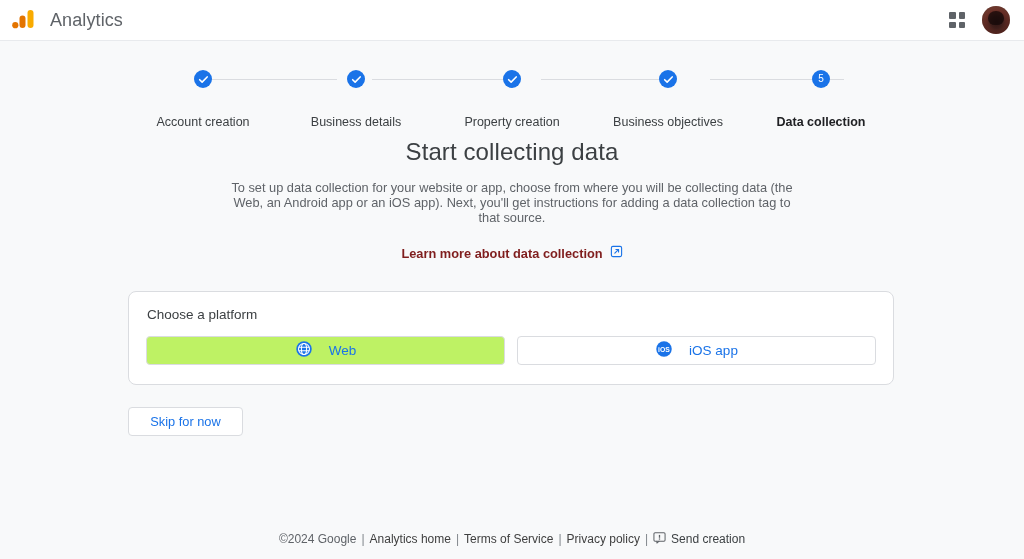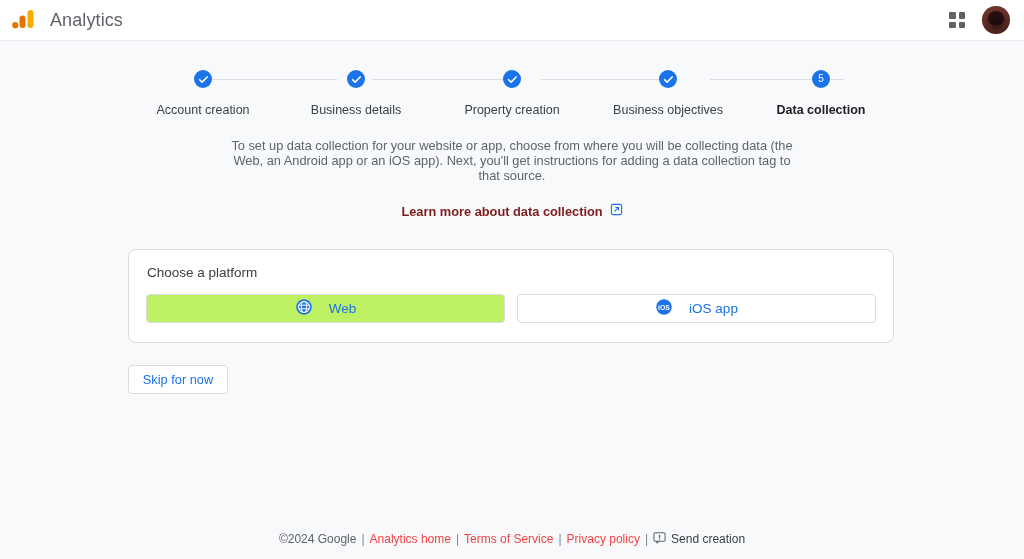--- a/index.html
+++ b/index.html
@@ -119,21 +119,21 @@
     display: flex;
     align-items: center;
     justify-content: center;
     color: #fff;
     font-size: 10px;
     line-height: 1;
     position: relative;
   }
   .step-dot svg { display: block; }
   .step-label {
-    margin-top: 15px;
+    margin-top: 27px;
     font-size: 12.5px;
     color: #3c4043;
     white-space: nowrap;
   }
   .step.current .step-label {
     font-weight: bold;
     color: #202124;
   }
   .connector {
     position: absolute;
@@ -218,21 +218,21 @@
   .platform-label {
     font-size: 13.5px;
     color: #1a73e8;
   }
   .platform-icon { display: block; flex: 0 0 auto; }
 
   
   .skip-btn {
     display: block;
     margin: 22px 0 0 128px;
-    width: 100px;
+    width: 115px;
     height: 29px;
     background: #ffffff;
     border: 1px solid #dadce0;
     border-radius: 4px;
     color: #1a73e8;
     font-size: 12.8px;
     font-family: "Liberation Sans", sans-serif;
     cursor: pointer;
     padding: 0;
   }
@@ -244,21 +244,21 @@
     right: 0;
     bottom: 12px;
     display: flex;
     align-items: center;
     justify-content: center;
     gap: 5px;
     font-size: 12px;
     color: #5f6368;
   }
   .footer a {
-    color: #ef4444;
+    color: #404040;
     text-decoration: none;
     cursor: pointer;
   }
   .footer .sep { color: #80868b; }
   .feedback {
     display: flex;
     align-items: center;
     gap: 5px;
     cursor: pointer;
     color: #3c4043;
@@ -336,20 +336,21 @@
 
     <div class="step current">
       <span class="step-dot">5</span>
       <span class="step-label">Data collection</span>
     </div>
 
   </div>
 </div>
 
 <div class="main">
+  <h1 class="page-title">Start collecting data</h1>
   <p class="page-desc">To set up data collection for your website or app, choose from where you will be collecting data (the Web, an Android app or an iOS app). Next, you'll get instructions for adding a data collection tag to that source.</p>
 
   <div class="learn-more-wrap">
     <a class="learn-more">Learn more about data collection</a>
     <span class="ext-icon">
       <svg width="13" height="13" viewBox="0 0 14 14" aria-hidden="true">
         <rect x="1.5" y="1.5" width="11" height="11" rx="1.6" fill="none" stroke="#1a73e8" stroke-width="1.2"></rect>
         <path d="M5.2 8.8 L9 5" stroke="#1a73e8" stroke-width="1.2" stroke-linecap="round"></path>
         <path d="M6.4 4.8 H9.2 V7.6" fill="none" stroke="#1a73e8" stroke-width="1.2" stroke-linecap="round" stroke-linejoin="round"></path>
       </svg>

